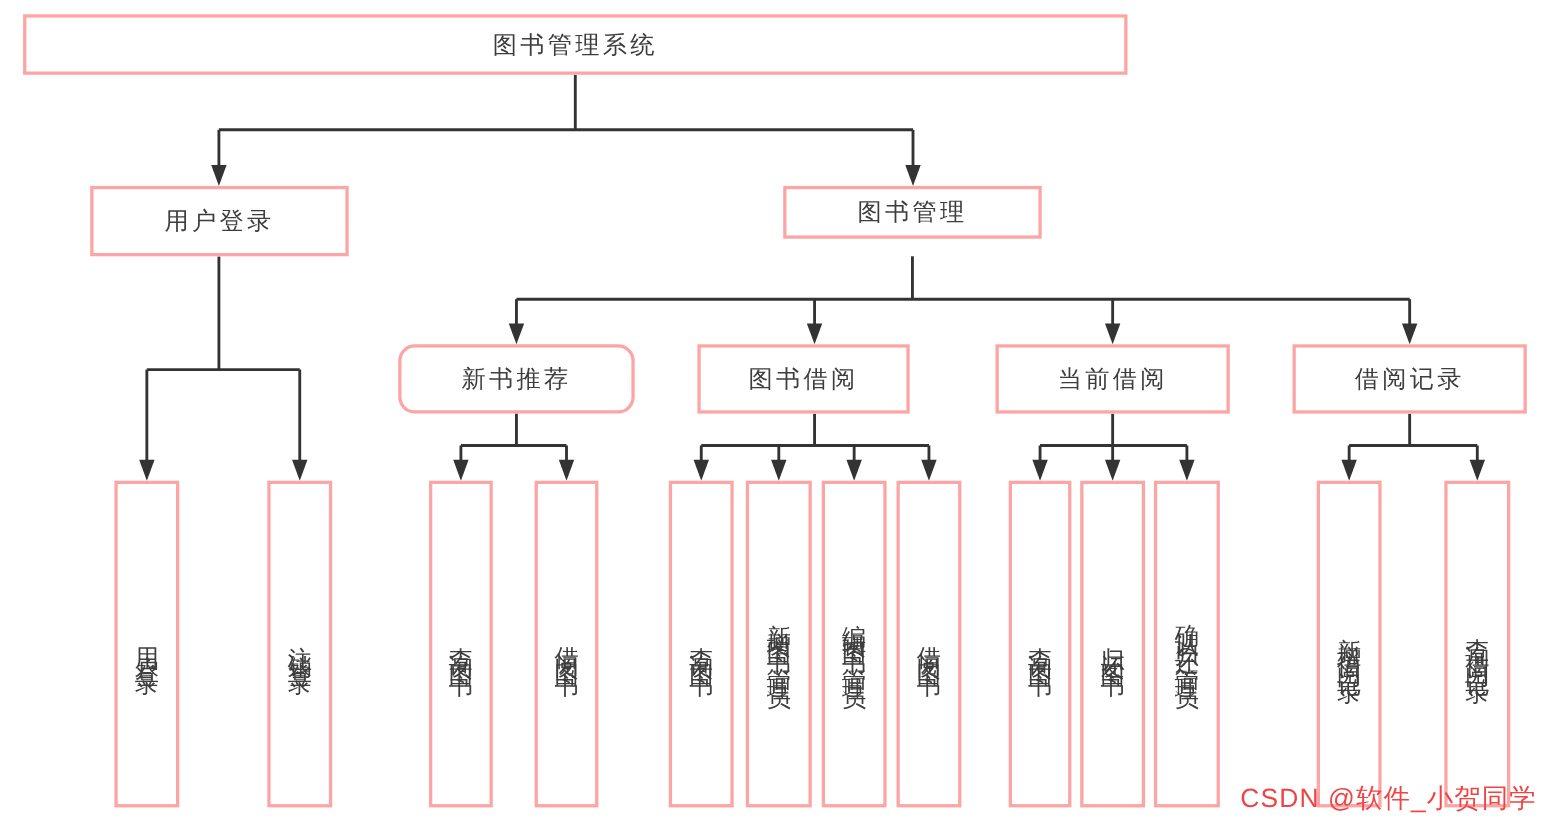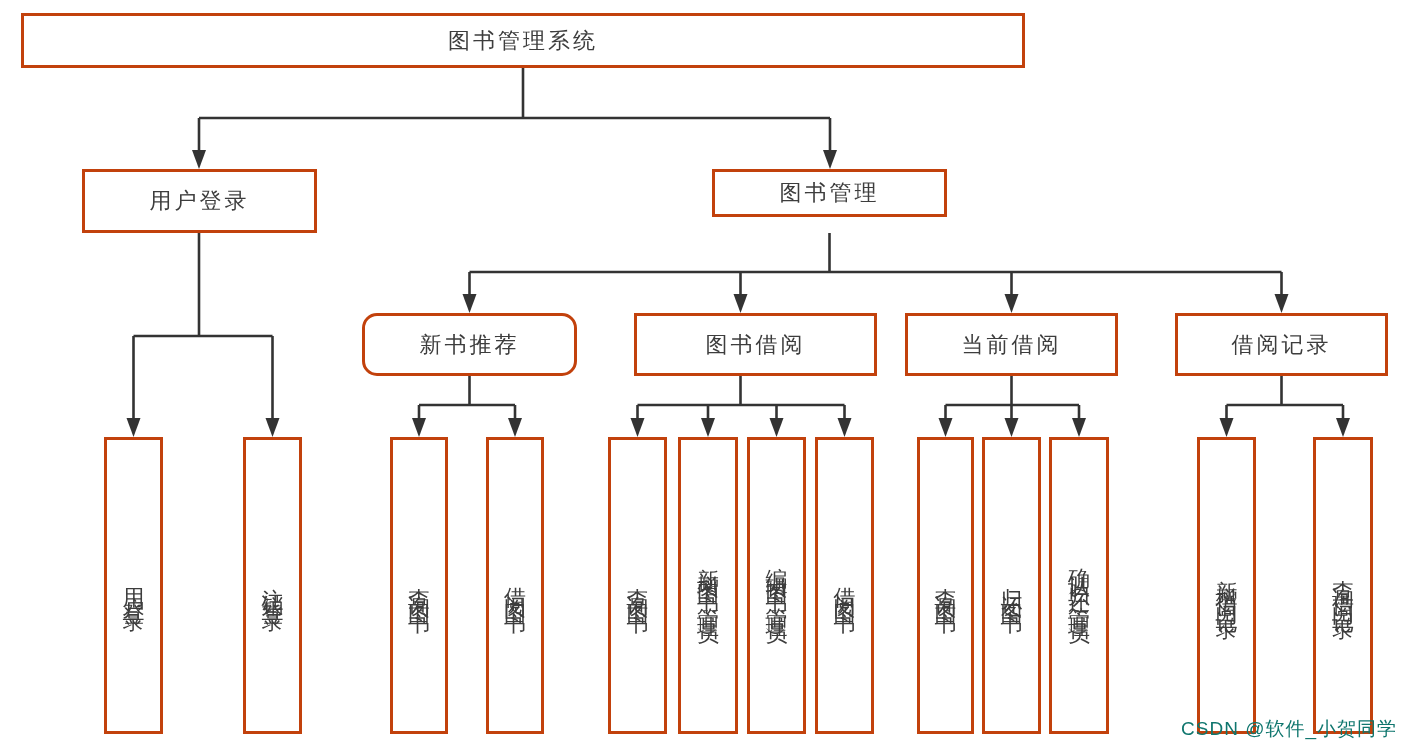--- a/index.html
+++ b/index.html
@@ -3,58 +3,58 @@
 <meta charset="utf-8">
 <style>
   html,body { margin:0; padding:0; background:#ffffff; }
   #canvas {
     position:relative; width:1405px; height:747px; background:#ffffff;
     font-family:"Liberation Sans","DejaVu Sans",sans-serif; overflow:hidden;
   }
   #canvas * { box-sizing:border-box; }
   .connectors { position:absolute; left:0; top:0; width:1405px; height:747px; pointer-events:none; }
   .box {
-    position:absolute; border:3px solid #c2410c; background:#ffffff;
+    position:absolute; border:3px solid #fca5a5; background:#ffffff;
     display:flex; align-items:center; justify-content:center;
     color:#3d3d3d;
   }
   .hbox { font-size:22px; letter-spacing:3px; white-space:nowrap; }
   .vbox span {
     writing-mode:vertical-rl; text-orientation:mixed;
     font-size:22px; letter-spacing:8px; line-height:1; white-space:nowrap;
     color:#3d3d3d;
   }
   
   .n-root  { left:21px;  top:13px;  width:1004px; height:55px; }
   
   .n-l2a   { left:82px;  top:169px; width:235px;  height:64px; }
   .n-l2b   { left:712px; top:169px; width:235px;  height:48px; }
   
   .n-l3a   { left:362px;  top:313px; width:215px; height:63px;border-radius:15px; }
-  .n-l3b   { left:634px;  top:313px; width:243px; height:63px; }
+  .n-l3b   { left:634px;  top:313px; width:193px; height:63px; }
   .n-l3c   { left:905px;  top:313px; width:213px; height:63px; }
   .n-l3d   { left:1175px; top:313px; width:213px; height:63px; }
   
   .leaf { top:437px; height:297px; }
   .n-a1 { left:104px;  width:59px; }
   .n-a2 { left:243px;  width:59px; }
   .n-b1 { left:390px;  width:58px; }
   .n-b2 { left:486px;  width:58px; }
   .n-c1 { left:608px;  width:59px; }
   .n-c2 { left:678px;  width:60px; }
   .n-c3 { left:747px;  width:59px; }
   .n-c4 { left:815px;  width:59px; }
   .n-d1 { left:917px;  width:57px; }
   .n-d2 { left:982px;  width:59px; }
   .n-d3 { left:1049px; width:60px; }
   .n-e1 { left:1197px; width:59px; }
   .n-e2 { left:1313px; width:60px; }
   .watermark {
     position:absolute; right:8px; bottom:5px; z-index:10;
-    font-size:19px; letter-spacing:1px; color:#0f766e; white-space:nowrap;text-align:center;
+    font-size:24px; letter-spacing:1px; color:#ef4444; white-space:nowrap;text-align:center;
   }
 </style>
 </head>
 <body>
 
 <div id="canvas">
 
   <svg class="connectors" viewBox="0 0 1405 747" xmlns="http://www.w3.org/2000/svg">
     <g stroke="#333333" stroke-width="2.6" fill="none">
 

